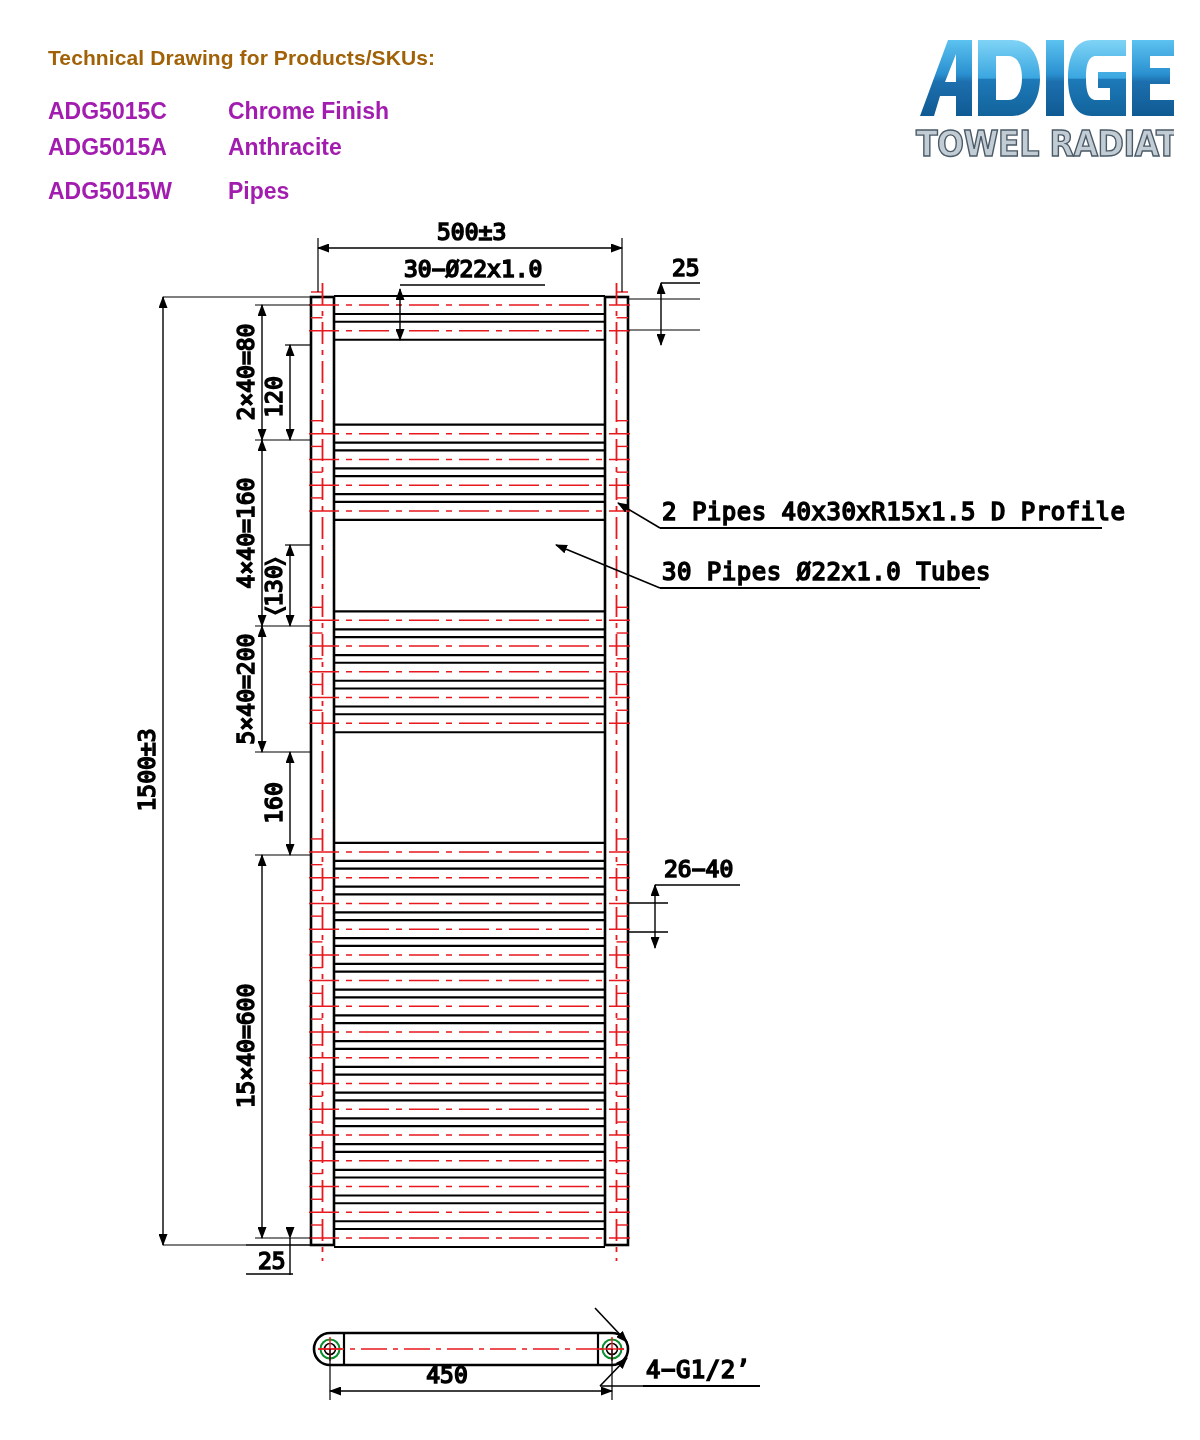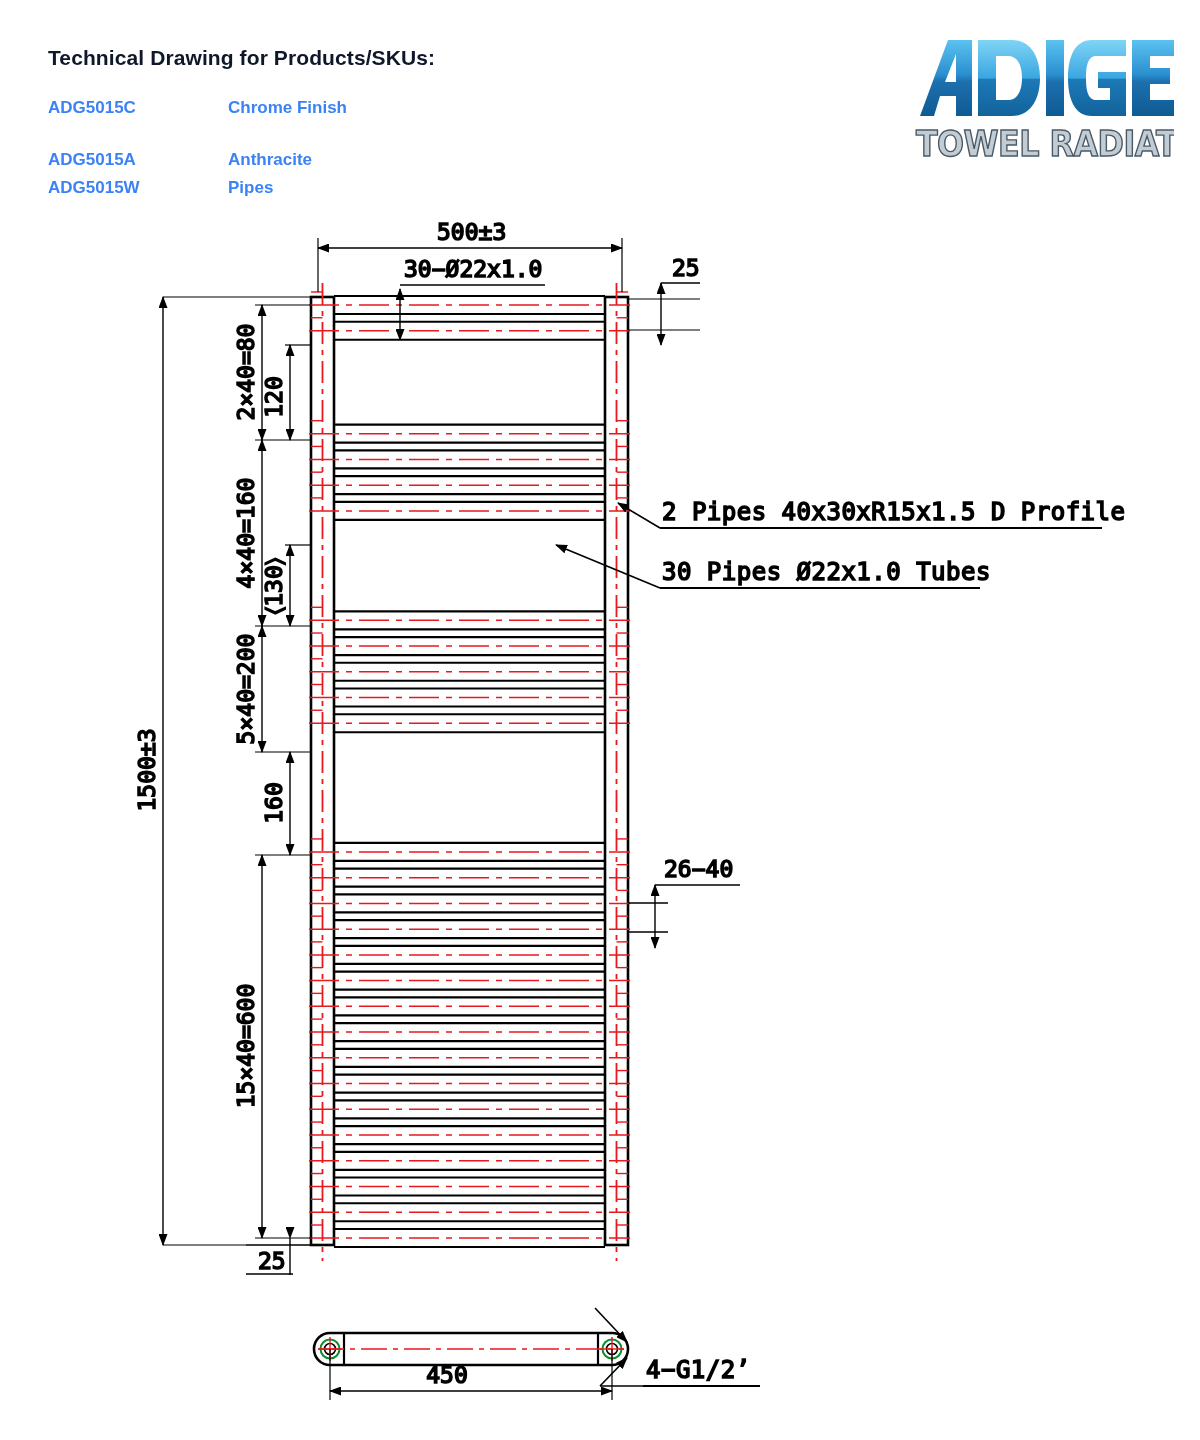--- a/index.html
+++ b/index.html
@@ -1,21 +1,21 @@
 <!DOCTYPE html>
 <html><head>
 <meta charset="utf-8">
 <style>
   html,body{margin:0;padding:0;background:#ffffff;}
   body{width:1200px;height:1440px;position:relative;font-family:"Liberation Sans",sans-serif;overflow:hidden;}
 
   #root{position:absolute;left:0;top:0;width:1200px;height:1440px;}
 
-  .hdr-title{position:absolute;left:48px;top:46px;font-size:21px;font-weight:bold;color:#0f172a;letter-spacing:0.1px;white-space:nowrap;}
-  .sku-row{position:absolute;left:48px;font-size:17px;font-weight:bold;color:#3b82f6;white-space:nowrap;}
+  .hdr-title{position:absolute;left:48px;top:46px;font-size:21px;font-weight:bold;color:#a16207;letter-spacing:0.1px;white-space:nowrap;}
+  .sku-row{position:absolute;left:48px;font-size:23px;font-weight:bold;color:#a21caf;white-space:nowrap;}
   .sku-code{display:inline-block;width:180px;}
   .sku-name{display:inline-block;}
 
   
   .logo{position:absolute;left:912px;top:34px;width:262px;height:140px;}
   .logo-main{position:absolute;left:0;top:0;width:262px;height:86px;}
   .logo-sub{position:absolute;left:0;top:82px;width:262px;height:52px;}
 
   
   #dwg{position:absolute;left:0;top:0;width:1200px;height:1440px;}
@@ -26,21 +26,21 @@
 </head>
 <body>
 
 <div id="root">
 
   <div class="hdr-title">Technical Drawing for Products/SKUs:</div>
 
   <div class="sku-row" style="top:98px;">
     <span class="sku-code">ADG5015C</span><span class="sku-name">Chrome Finish</span>
   </div>
-  <div class="sku-row" style="top:150px;">
+  <div class="sku-row" style="top:134px;">
     <span class="sku-code">ADG5015A</span><span class="sku-name">Anthracite</span>
   </div>
   <div class="sku-row" style="top:178px;">
     <span class="sku-code">ADG5015W</span><span class="sku-name">Pipes</span>
   </div>
 
   <div class="logo">
     <svg class="logo-main" viewBox="0 0 262 86">
       <defs>
         <linearGradient id="gA" x1="0" y1="0" x2="0" y2="1">

